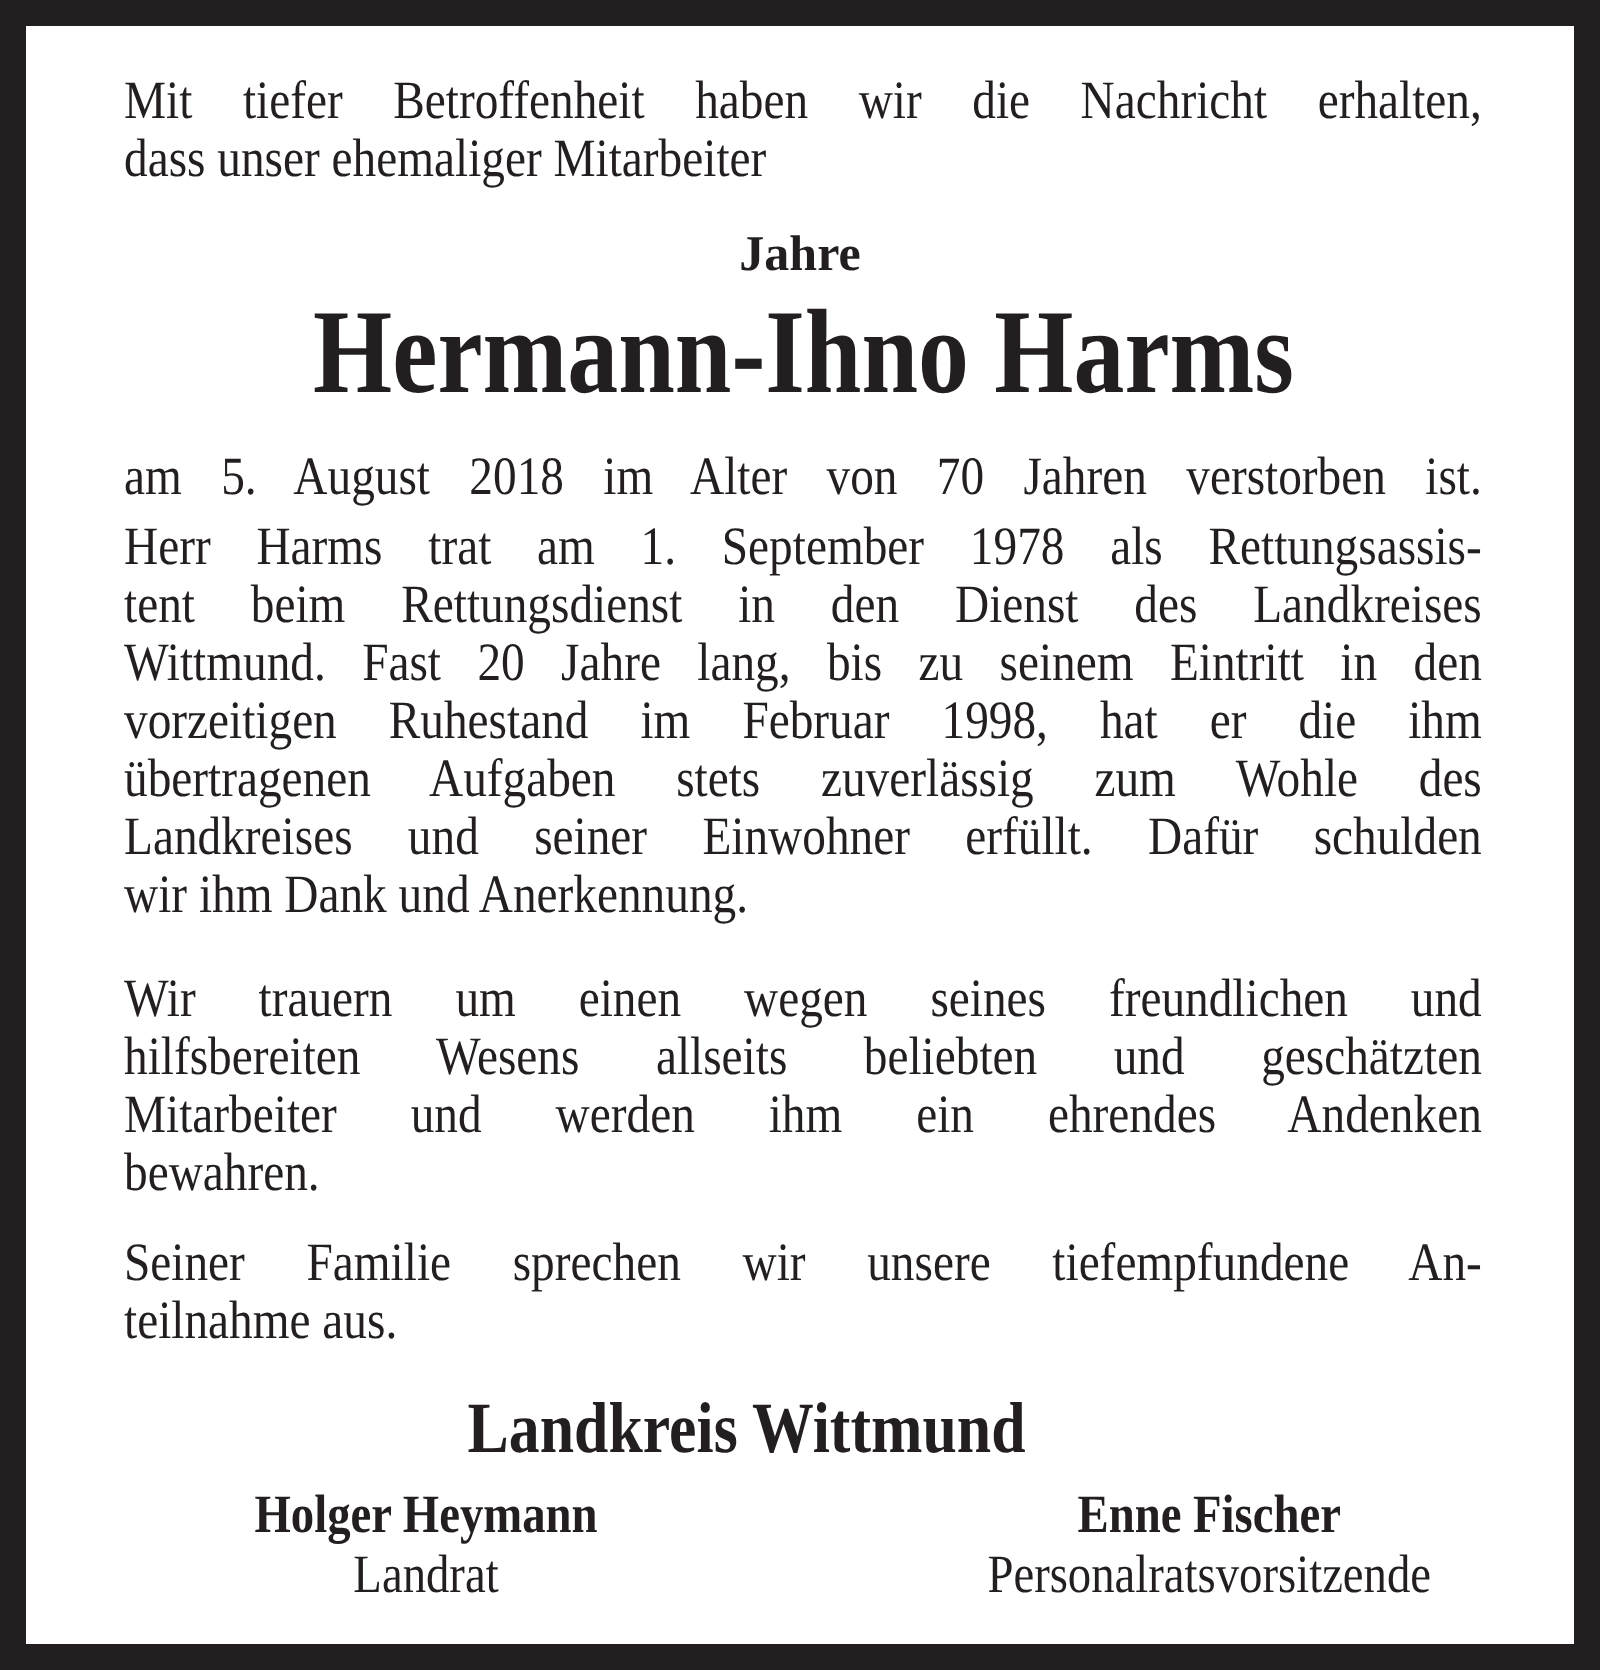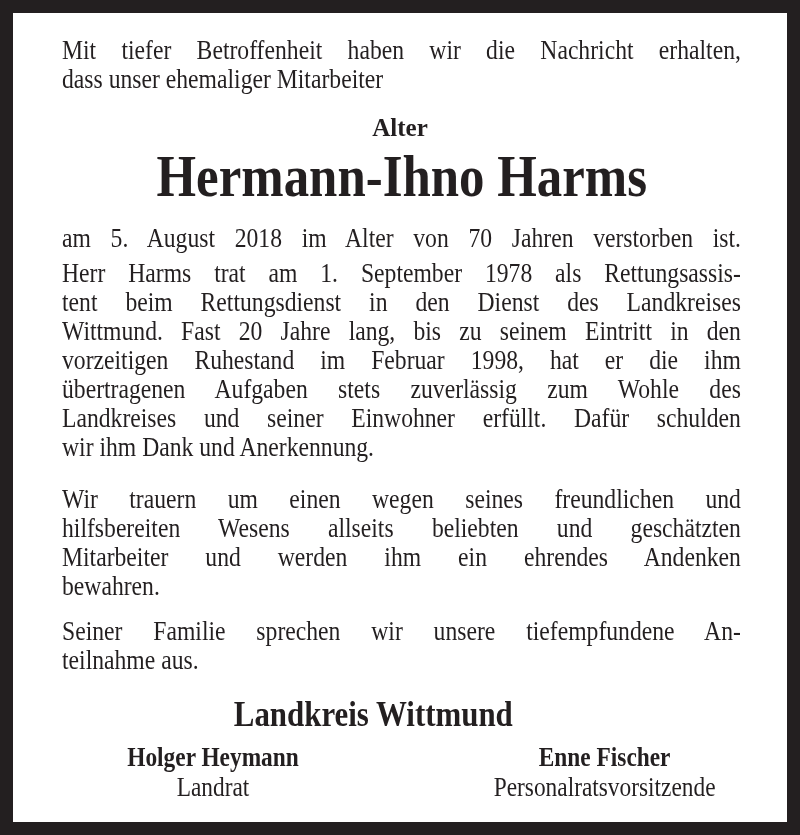--- a/index.html
+++ b/index.html
@@ -19,21 +19,21 @@
   .bold { font-weight: bold; }
 </style>
 </head>
 <body>
 
 <div class="frame"></div>
 
 <div class="line body just" style="left:62px;top:36px;width:775px;transform:scaleX(0.876);">Mit tiefer Betroffenheit haben wir die Nachricht erhalten,</div>
 <div class="line body" style="left:62px;top:65px;transform:scaleX(0.876);">dass unser ehemaliger Mitarbeiter</div>
 
-<div class="line bold center" style="left:0;top:114px;width:800px;font-size:25px;line-height:28px;">Alter</div>
+<div class="line bold center" style="left:0;top:114px;width:800px;font-size:25px;line-height:28px;">Jahre</div>
 <div class="line bold center" style="left:88px;top:143px;width:740px;font-size:60px;line-height:66px;transform:scaleX(0.848);">Hermann-Ihno Harms</div>
 
 <div class="line body just" style="left:62px;top:224px;width:775px;transform:scaleX(0.876);">am 5. August 2018 im Alter von 70 Jahren verstorben ist.</div>
 
 <div class="line body just" style="left:62px;top:259px;width:775px;transform:scaleX(0.876);">Herr Harms trat am 1. September 1978 als  Rettungsassis-</div>
 <div class="line body just" style="left:62px;top:288px;width:775px;transform:scaleX(0.876);">tent beim Rettungsdienst in den Dienst des Landkreises</div>
 <div class="line body just" style="left:62px;top:317px;width:775px;transform:scaleX(0.876);">Wittmund. Fast 20 Jahre lang, bis zu seinem Eintritt in den</div>
 <div class="line body just" style="left:62px;top:346px;width:775px;transform:scaleX(0.876);">vorzeitigen Ruhestand im Februar 1998, hat er die ihm</div>
 <div class="line body just" style="left:62px;top:375px;width:775px;transform:scaleX(0.876);">übertragenen Aufgaben stets zuverlässig zum Wohle des</div>
 <div class="line body just" style="left:62px;top:404px;width:775px;transform:scaleX(0.876);">Landkreises und seiner Einwohner erfüllt. Dafür schulden</div>

